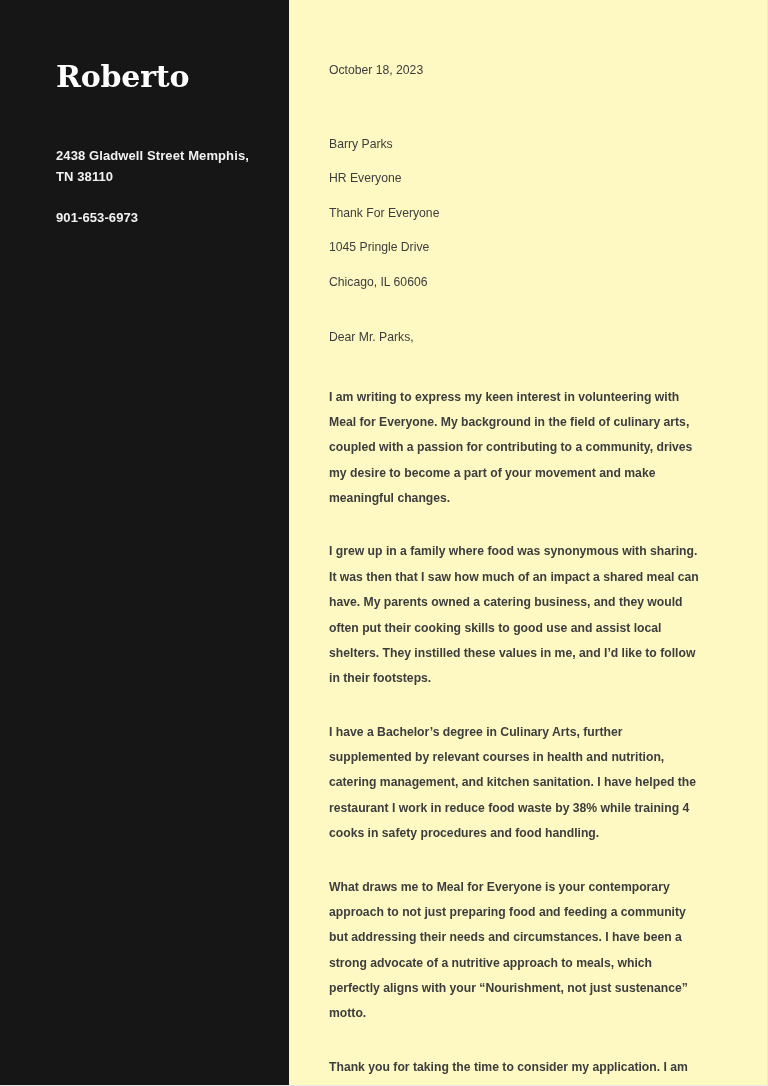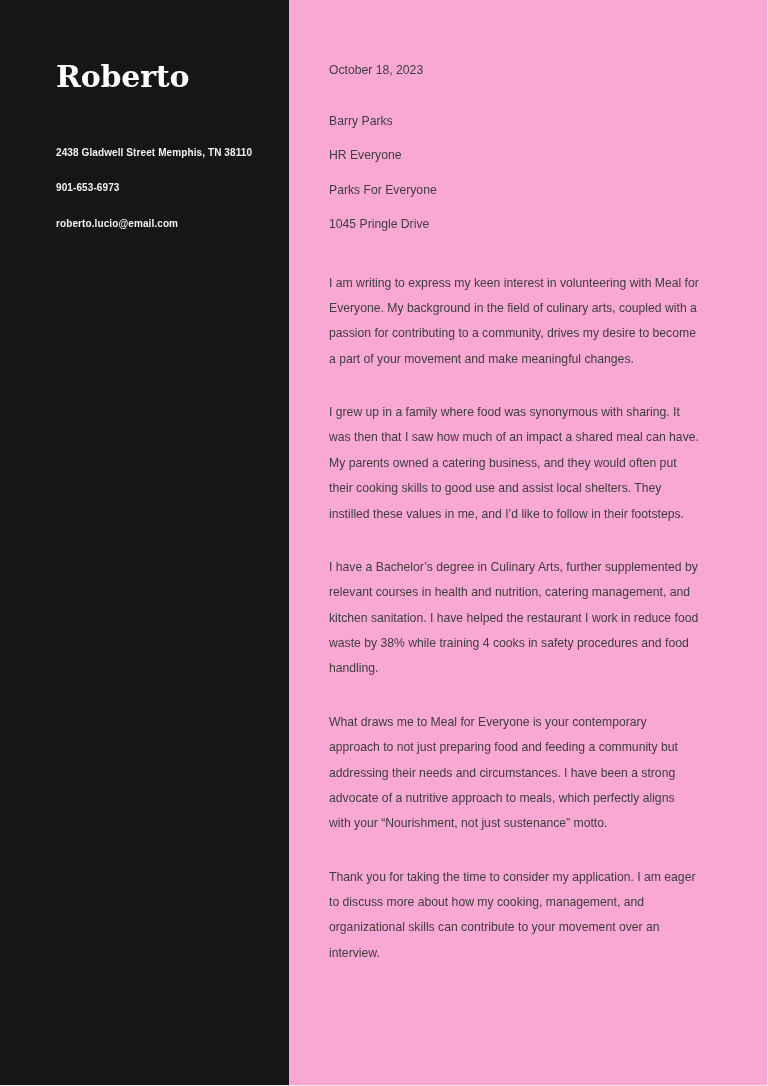--- a/index.html
+++ b/index.html
@@ -9,21 +9,21 @@
     background: #ffffff;
   }
   body {
     font-family: "Liberation Sans", sans-serif;
   }
 
   .page {
     position: relative;
     width: 768px;
     height: 1086px;
-    background: #f9a8d4;
+    background: #fef9c3;
     overflow: hidden;
     border-right: 1px solid #e8e8e8;
     border-bottom: 1px solid #e8e8e8;
   }
 
   
   .sidebar {
     position: absolute;
     left: 0;
     top: 0;
@@ -45,42 +45,42 @@
     color: #ffffff;
     letter-spacing: -0.2px;
   }
 
   .contact-block {
     color: #ffffff;
   }
   .contact-item {
     font-family: "Liberation Sans", sans-serif;
     font-weight: 700;
-    font-size: 10px;
+    font-size: 13px;
     line-height: 1.68;
     color: #f2f2f2;
     margin-bottom: 19px;
     letter-spacing: 0.1px;
   }
   .contact-item:last-child { margin-bottom: 0; }
 
   
   .letter {
     position: absolute;
     left: 329px;
     top: 0;
     width: 380px;
     padding-top: 61px;
   }
 
   .letter-date {
     font-size: 12.2px;
     line-height: 1.6;
     color: #3d3d3d;
-    margin-bottom: 31px;
+    margin-bottom: 54px;
   }
 
   .recipient {
     margin-bottom: 36px;
   }
   .recipient-line {
     font-size: 12.2px;
     line-height: 1.6;
     color: #3d3d3d;
     margin-bottom: 15px;
@@ -93,52 +93,54 @@
     color: #3d3d3d;
     margin-bottom: 37px;
   }
 
   .body-paragraph {
     font-size: 12.2px;
     line-height: 2.08;
     color: #3d3d3d;
     margin: 0 0 28px 0;
     width: 370px;
+    font-weight: bold;
   }
 </style>
 </head>
 <body>
 
 <div class="page">
 
   <aside class="sidebar">
 
     <div class="name-block">
       <span class="name-line">Roberto</span>
     </div>
 
     <div class="contact-block">
       <div class="contact-item">2438 Gladwell Street Memphis, TN 38110</div>
       <div class="contact-item">901-653-6973</div>
-      <div class="contact-item">roberto.lucio@email.com</div>
     </div>
 
   </aside>
 
   <main class="letter">
 
     <div class="letter-date">October 18, 2023</div>
 
     <div class="recipient">
       <div class="recipient-line">Barry Parks</div>
       <div class="recipient-line">HR Everyone</div>
-      <div class="recipient-line">Parks For Everyone</div>
+      <div class="recipient-line">Thank For Everyone</div>
       <div class="recipient-line">1045 Pringle Drive</div>
+      <div class="recipient-line">Chicago, IL 60606</div>
     </div>
 
+    <div class="salutation">Dear Mr. Parks,</div>
 
     <p class="body-paragraph">I am writing to express my keen interest in volunteering with Meal for Everyone. My background in the field of culinary arts, coupled with a passion for contributing to a community, drives my desire to become a part of your movement and make meaningful changes.</p>
     <p class="body-paragraph">I grew up in a family where food was synonymous with sharing. It was then that I saw how much of an impact a shared meal can have. My parents owned a catering business, and they would often put their cooking skills to good use and assist local shelters. They instilled these values in me, and I’d like to follow in their footsteps.</p>
     <p class="body-paragraph">I have a Bachelor’s degree in Culinary Arts, further supplemented by relevant courses in health and nutrition, catering management, and kitchen sanitation. I have helped the restaurant I work in reduce food waste by 38% while training 4 cooks in safety procedures and food handling.</p>
     <p class="body-paragraph">What draws me to Meal for Everyone is your contemporary approach to not just preparing food and feeding a community but addressing their needs and circumstances. I have been a strong advocate of a nutritive approach to meals, which perfectly aligns with your “Nourishment, not just sustenance” motto.</p>
     <p class="body-paragraph">Thank you for taking the time to consider my application. I am eager to discuss more about how my cooking, management, and organizational skills can contribute to your movement over an interview.</p>
 
   </main>
 
 </div>

